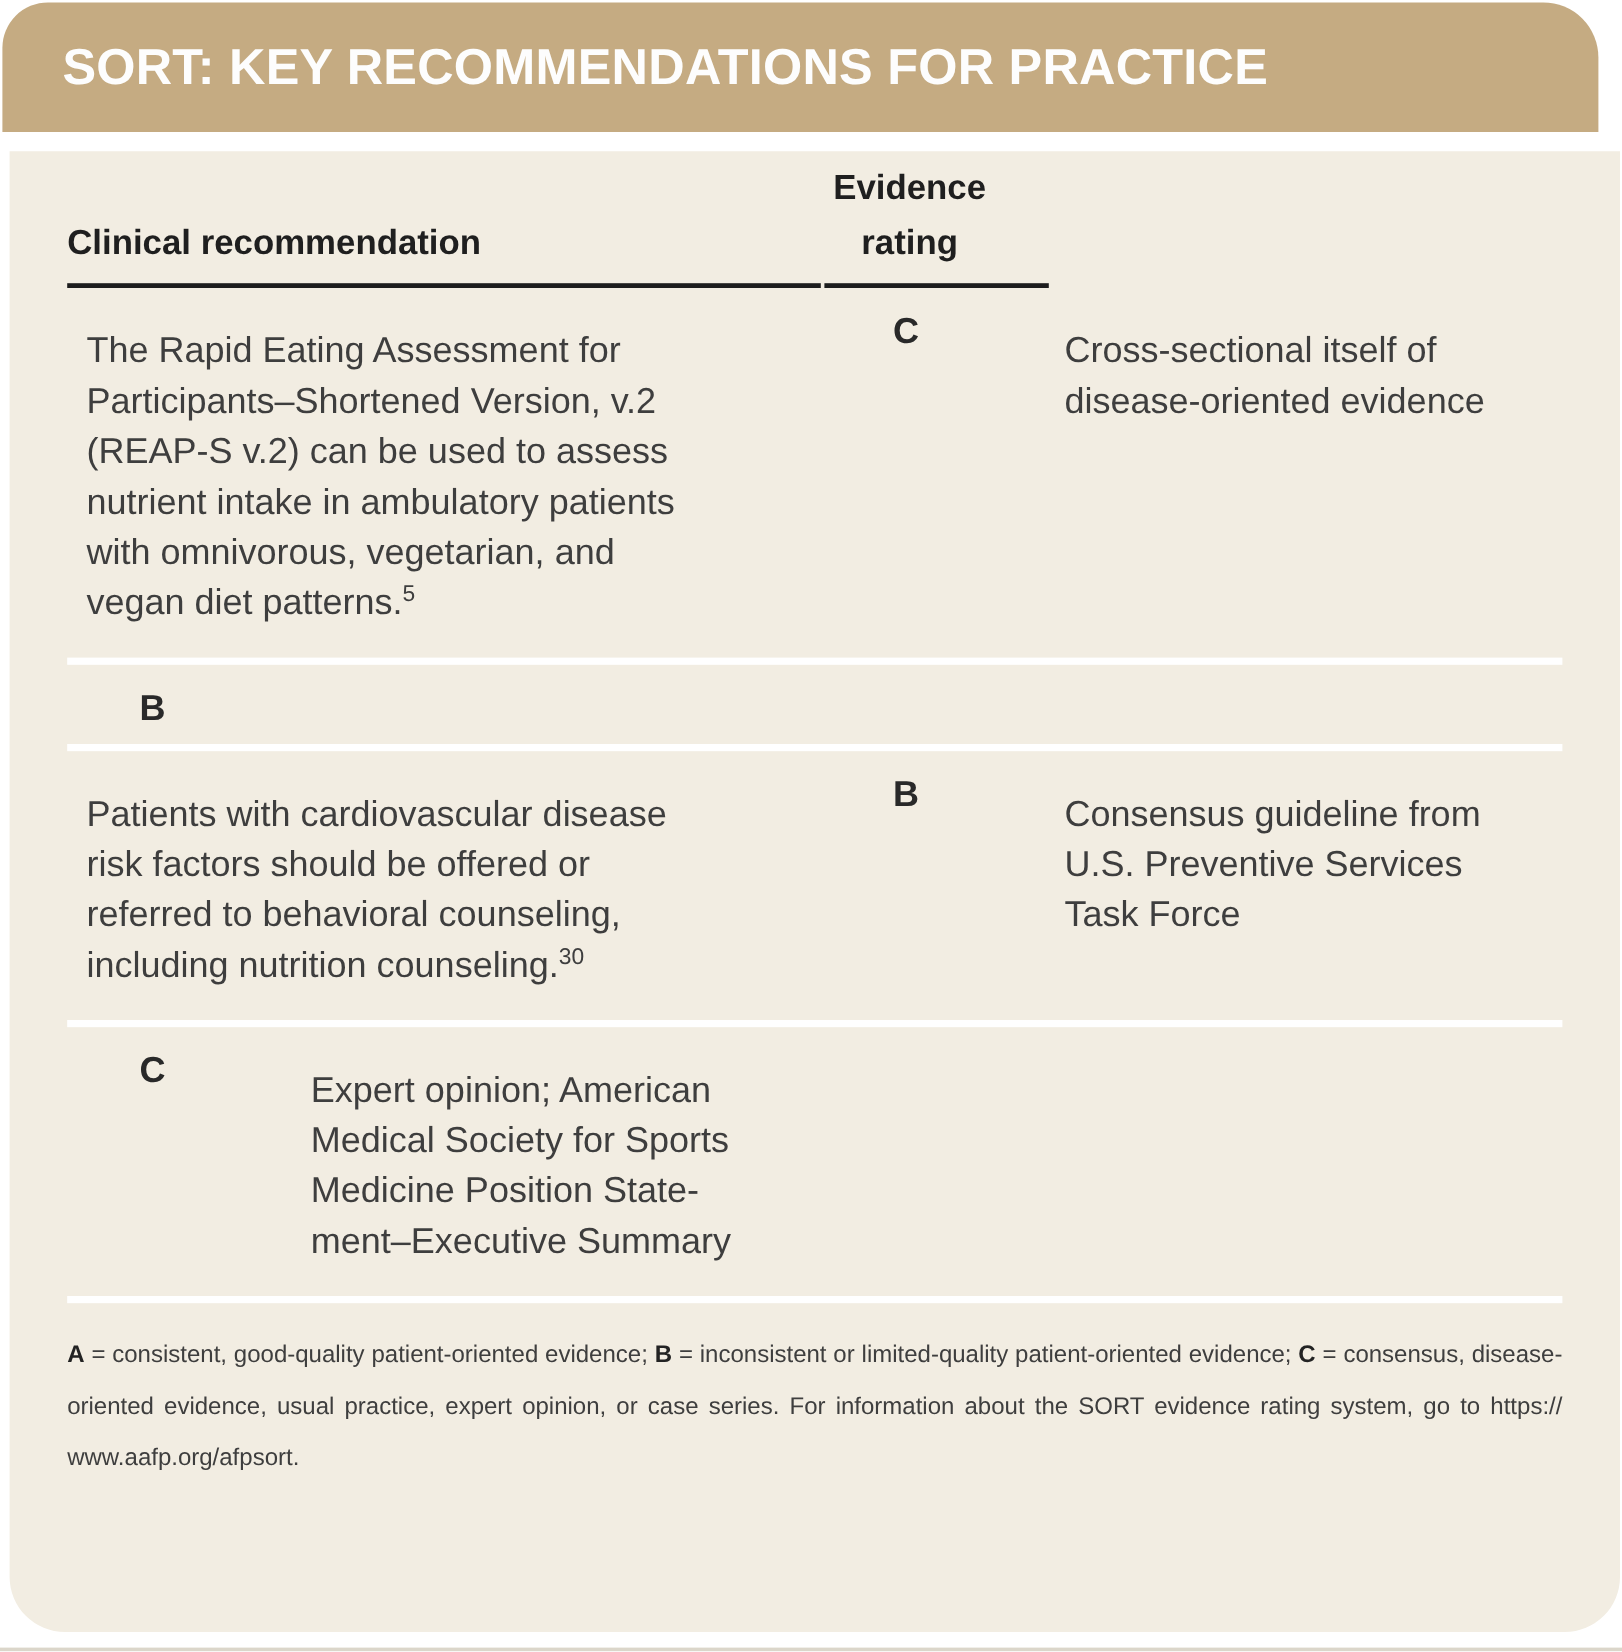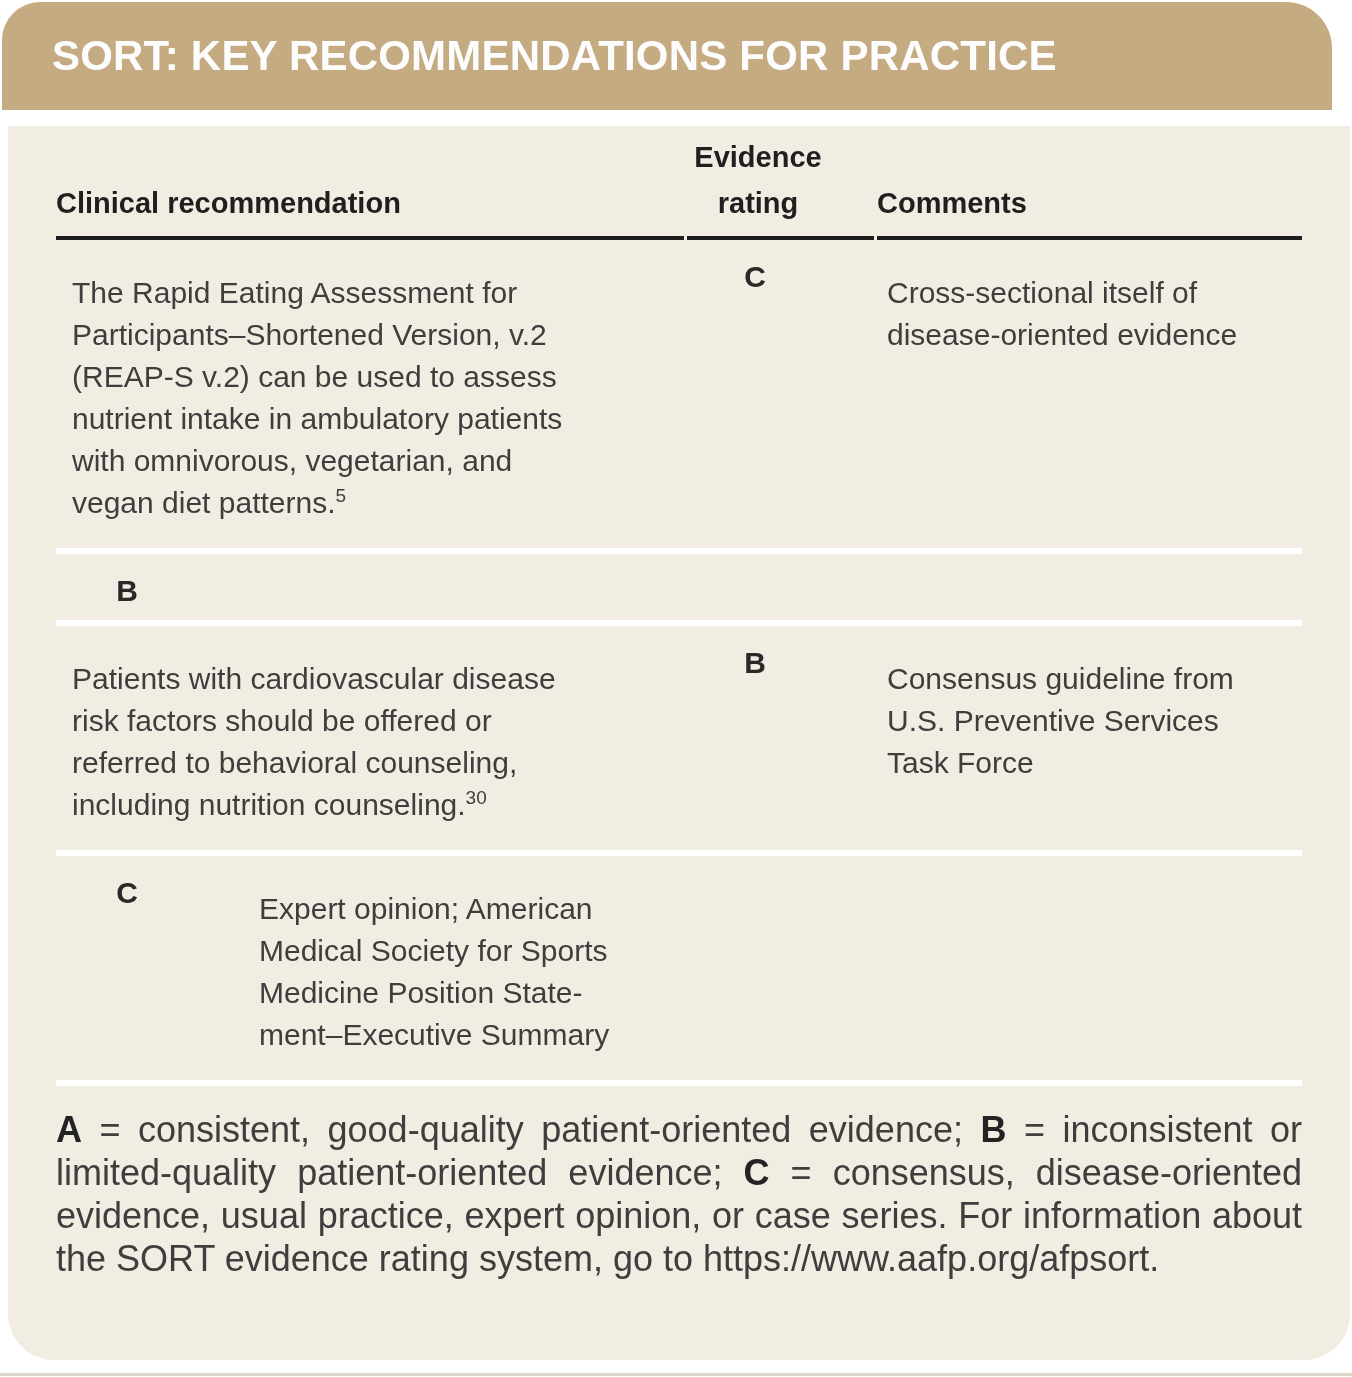--- a/index.html
+++ b/index.html
@@ -78,21 +78,21 @@
     color: #292929;
   }
   sup.refs {
     font-size: 19px;
     vertical-align: super;
     line-height: 0;
   }
   
   .footnote {
     padding-top: 22px;
-    font-size: 36px;
+    font-size: 20px;
     line-height: 43px;
     text-align: justify;
     color: #3e3e3e;
   }
   .footnote .grade {
     font-weight: bold;
     color: #232323;
   }
   .page-bottom-edge {
     position: absolute;
@@ -111,21 +111,20 @@
   </div>
 
   <div class="sheet">
 
     <div class="thead">
       <div class="cell c1">Clinical recommendation</div>
       <div class="cell c2">
         <div>Evidence</div>
         <div>rating</div>
       </div>
-      <div class="cell c3">Comments</div>
     </div>
 
     <div class="row">
       <div class="c1">
         <p class="pre"><span>The Rapid Eating Assessment for
 Participants–Shortened Version, v.2
 (REAP-S v.2) can be used to assess
 nutrient intake in ambulatory patients
 with omnivorous, vegetarian, and
 vegan diet patterns.</span><sup class="refs">5</sup></p>

